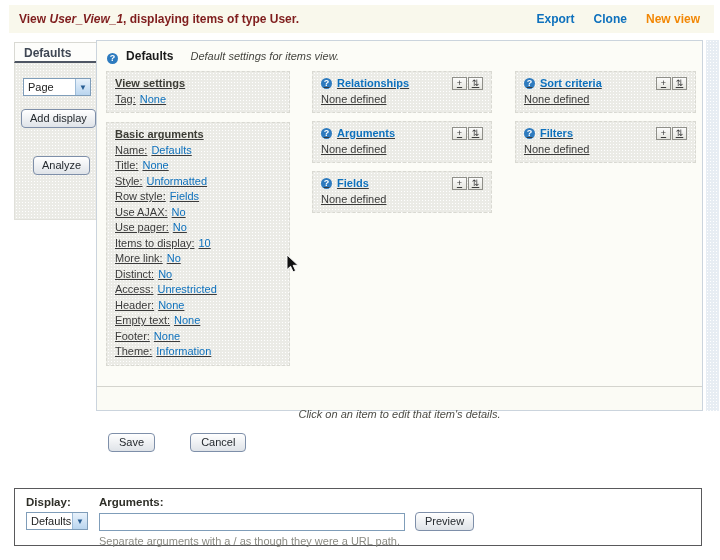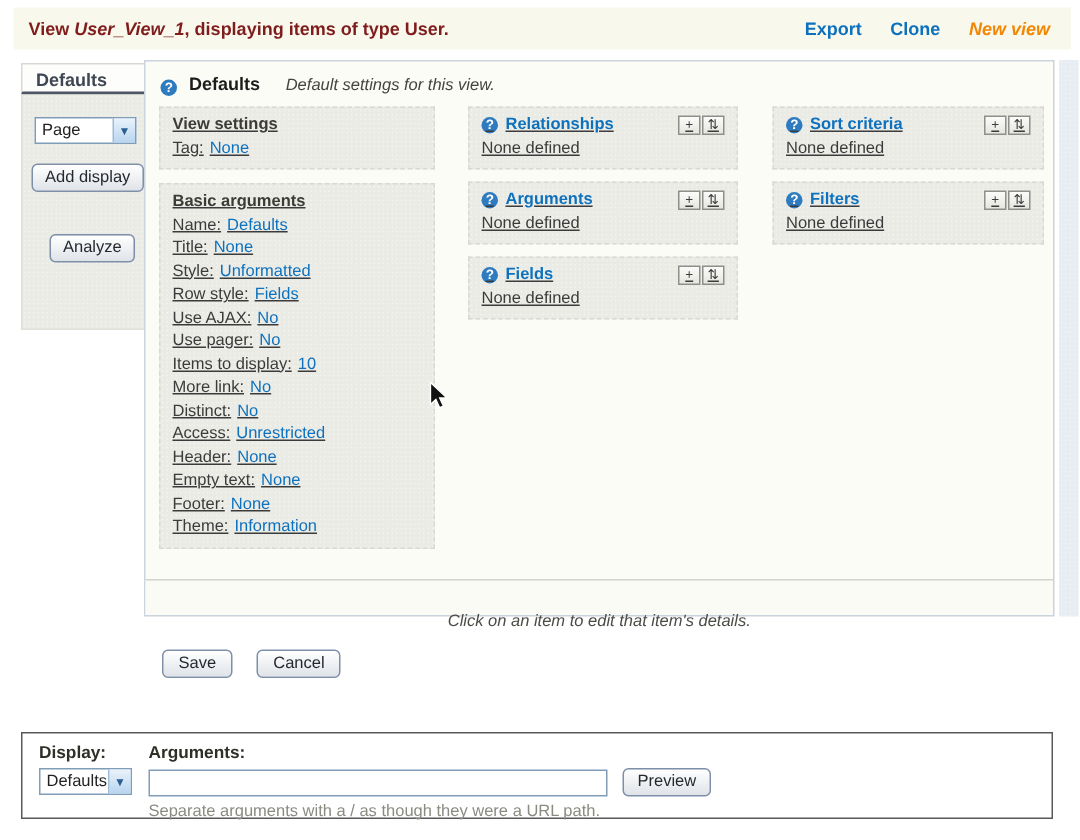--- a/index.html
+++ b/index.html
@@ -19,21 +19,21 @@
     position: absolute; left: 9px; top: 5px; width: 705px; height: 28px;
     background: #f9f8ec;
     display: flex; align-items: center;
     padding: 0 14px 0 10px;
   }
   .header-title { font-weight: bold; font-size: 12px; color: #7f1d1d; }
   .header-title em { font-style: italic; }
   .header-links { margin-left: auto; }
   .header-links a { font-weight: bold; font-size: 12px; margin-left: 16px; }
   .hl-blue { color: #0e71bd; }
-  .hl-orange { color: #f28705; font-style: italic; }
+  .hl-orange { color: #f28705; }
 
   
   .dotted {
     background-color: #ececе7;
     background-color: #ececе6;
     background-color: #ebebe6;
     background-image: radial-gradient(circle, #ffffff 22%, rgba(255,255,255,0) 26%);
     background-size: 3px 3px;
     text-decoration: underline;
   }
@@ -133,21 +133,21 @@
   .right-strip {
     position: absolute; left: 706px; top: 40px; width: 13px; height: 371px;
     background-color: #e7edf3;
     background-image: radial-gradient(circle, #ffffff 22%, rgba(255,255,255,0) 26%);
     background-size: 3px 3px;
   }
 
   
   .save-row { position: absolute; left: 108px; top: 433px; }
   .save-row .btn { padding: 2px 10px 3px; }
-  .save-row .btn + .btn { margin-left: 13px; }
+  .save-row .btn + .btn { margin-left: 32px; }
 
   
   .preview-box {
     position: absolute; left: 14px; top: 488px; width: 688px; height: 58px;
     border: 1px solid #59595b; background: #ffffff;
   }
   .prev-display { position: absolute; left: 11px; top: 7px; }
   .prev-args { position: absolute; left: 84px; top: 7px; }
   .prev-label { font-weight: bold; color: #2f2f28; font-size: 11.5px; display: block; margin-bottom: 4px; }
   .display-select { width: 62px; }
@@ -184,21 +184,21 @@
     </div>
     <button class="btn add-display-btn">Add display</button>
     <button class="btn analyze-btn">Analyze</button>
   </div>
 </div>
 
 <div class="main-panel">
   <div class="main-header">
     <span class="help-icon">?</span>
     <span class="main-title">Defaults</span>
-    <span class="main-subtitle">Default settings for this view.</span>
+    <span class="main-subtitle">Default settings for items view.</span>
   </div>
 
   <div class="columns">
 
     <div class="col col-1">
       <div class="settings-panel dotted">
         <div class="panel-title">View settings</div>
         <div class="row">
           <span class="lbl">Tag:</span><a class="val">None</a>
         </div>

